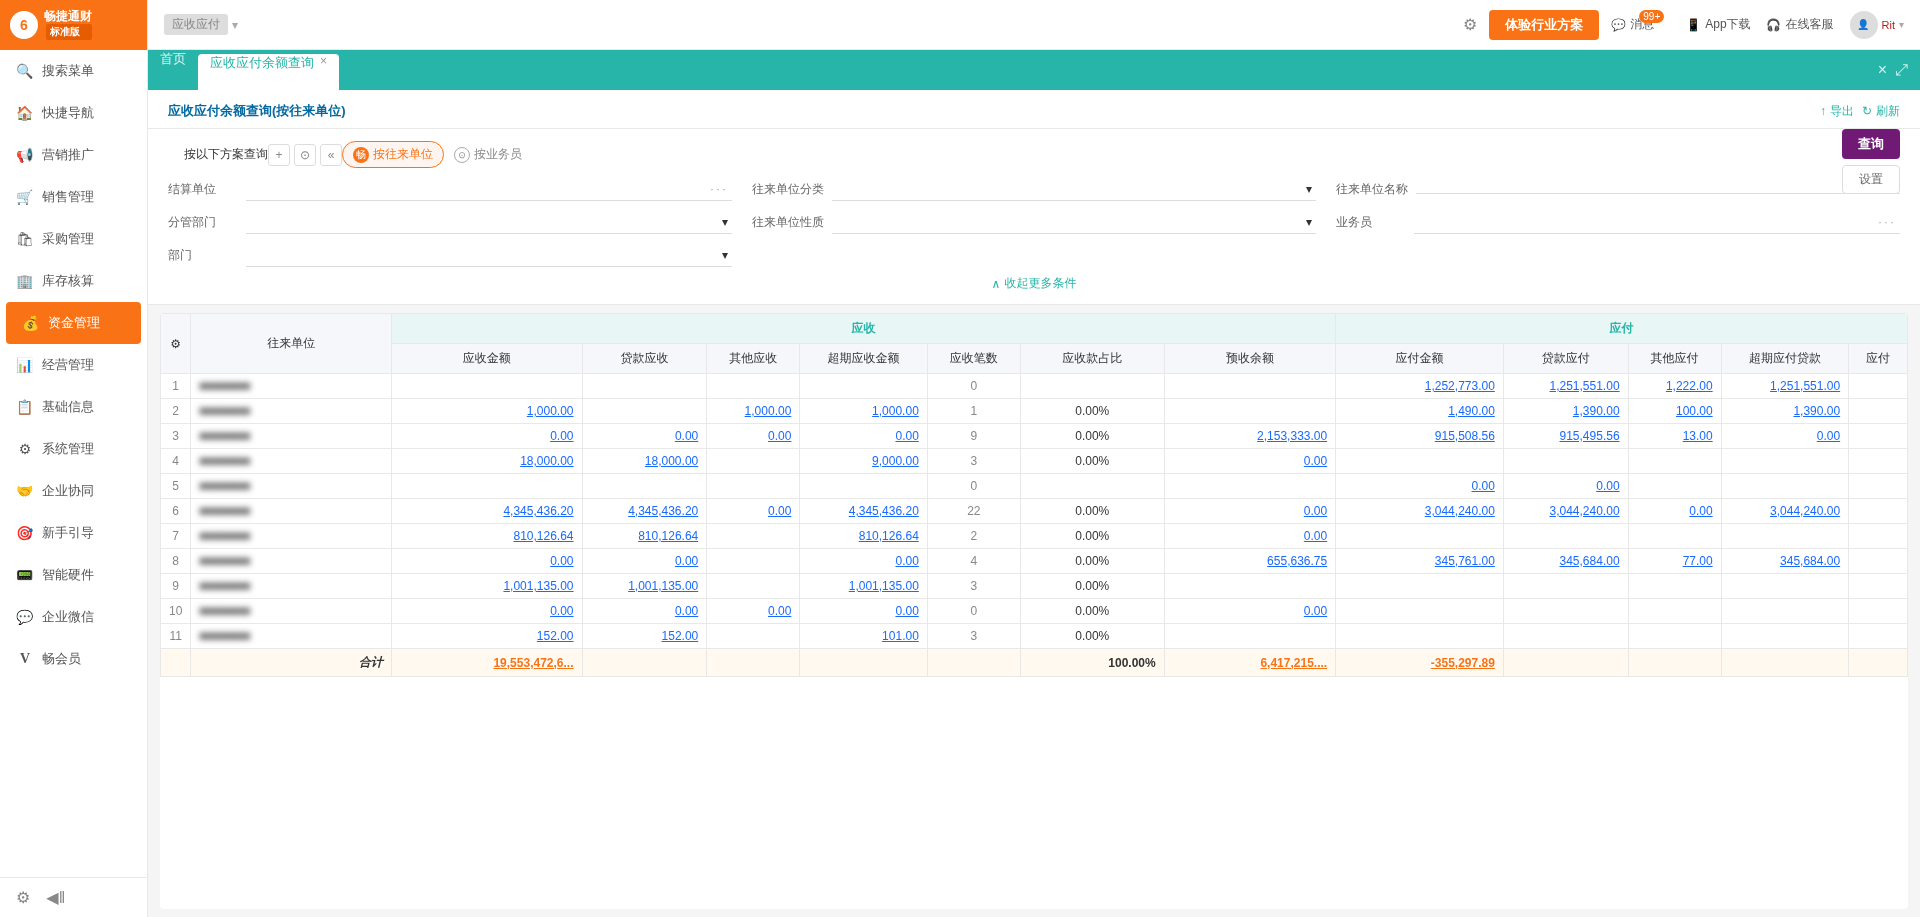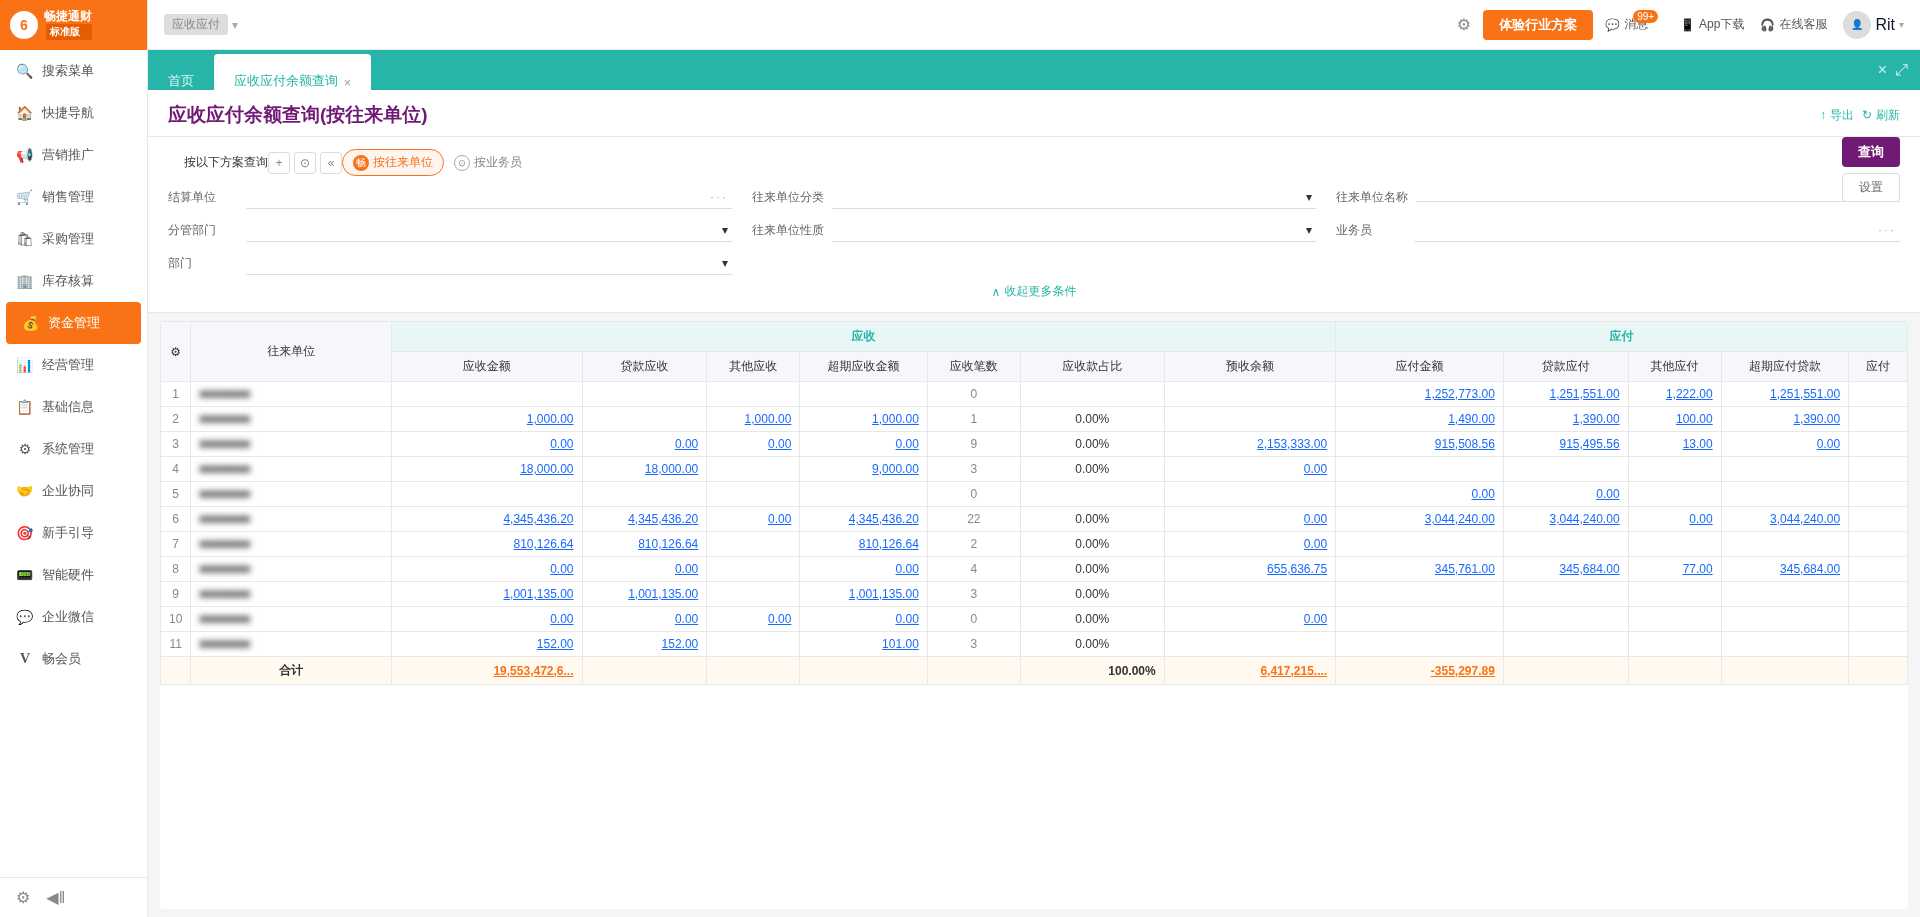--- a/index.html
+++ b/index.html
@@ -23,37 +23,37 @@
 
     
     .topbar { height: 50px; background: #fff; border-bottom: 1px solid #e8e8e8; display: flex; align-items: center; padding: 0 16px; gap: 12px; }
     .topbar-breadcrumb { color: #999; font-size: 12px; flex: 1; display: flex; align-items: center; gap: 4px; }
     .topbar-gear { color: #888; font-size: 16px; cursor: pointer; }
     .topbar-btn { background: #f97316; color: #fff; border: none; padding: 6px 16px; border-radius: 4px; cursor: pointer; font-size: 13px; font-weight: bold; }
     .topbar-right { display: flex; align-items: center; gap: 16px; margin-left: auto; }
     .topbar-badge-wrap { position: relative; display: inline-flex; align-items: center; gap: 4px; cursor: pointer; color: #555; font-size: 12px; }
     .badge { background: #f97316; color: #fff; border-radius: 10px; font-size: 10px; padding: 1px 4px; position: absolute; top: -6px; right: -10px; }
     .topbar-avatar { width: 28px; height: 28px; background: #ddd; border-radius: 50%; display: flex; align-items: center; justify-content: center; font-size: 10px; color: #888; }
-    .topbar-username { font-size: 16px; color: #0f172a; }
+    .topbar-username { font-size: 11px; color: #b91c1c; }
 
     
     .tabs { background: #26b5a8; display: flex; align-items: center; height: 40px; padding: 0 0 0 0; }
-    .tab { padding: 0 20px; height: 40px; display: flex; align-items: flex-end; cursor: pointer; color: rgba(255,255,255,0.8); font-size: 13px; gap: 6px; }
+    .tab { padding: 0 12px; height: 40px; display: flex; align-items: flex-start; cursor: pointer; color: rgba(255,255,255,0.8); font-size: 13px; gap: 6px; }
     .tab.home { background: transparent; color: rgba(255,255,255,0.85); }
     .tab.active { background: #fff; color: #26b5a8; border-radius: 4px 4px 0 0; margin-top: 4px; height: 36px; }
     .tab-close { font-size: 12px; color: #999; cursor: pointer; }
     .tabs-controls { margin-left: auto; display: flex; align-items: center; gap: 8px; padding-right: 12px; }
     .tabs-ctrl-btn { color: rgba(255,255,255,0.8); font-size: 16px; cursor: pointer; background: none; border: none; }
 
     
     .page-content { flex: 1; background: #f5f5f5; overflow: hidden; display: flex; flex-direction: column; }
 
     
     .page-header { background: #fff; padding: 12px 20px 8px; border-bottom: 1px solid #e8e8e8; display: flex; align-items: center; justify-content: space-between; }
-    .page-title { font-size: 19px; font-weight: bold; color: #701a75; }
+    .page-title { font-size: 13px; font-weight: bold; color: #0369a1; }
     .page-actions { display: flex; gap: 8px; }
     .page-action-btn { display: flex; align-items: center; gap: 4px; color: #26b5a8; font-size: 12px; cursor: pointer; background: none; border: none; }
 
     
     .filter-area { background: #fff; padding: 12px 20px; border-bottom: 1px solid #e8e8e8; }
     .filter-row1 { display: flex; align-items: center; gap: 0; margin-bottom: 10px; margin-left: 16px; }
     .filter-label { font-size: 12px; color: #333; }
     .filter-actions { display: flex; gap: 4px; align-items: center; }
     .filter-action-icon { width: 22px; height: 22px; border: 1px solid #ddd; border-radius: 3px; display: flex; align-items: center; justify-content: center; cursor: pointer; color: #888; font-size: 12px; }
     .filter-schemes { display: flex; gap: 0; }
@@ -508,21 +508,21 @@
                 <td></td>
                 <td></td>
                 <td></td>
                 <td></td>
                 <td></td>
               </tr>
             </tbody>
           <tfoot>
             <tr class="total-row">
               <td></td>
-              <td style="font-weight:bold;text-align:center;">合计</td>
+              <td style="font-weight:bold;text-align:right;font-style:italic;">合计</td>
               <td class="num">19,553,472,6...</td>
               <td></td>
               <td></td>
               <td></td>
               <td></td>
               <td class="num" style="color:#333;text-decoration:none;">100.00%</td>
               <td class="num">6,417,215....</td>
               <td class="num" style="color:#f97316;">-355,297.89</td>
               <td></td>
               <td></td>

